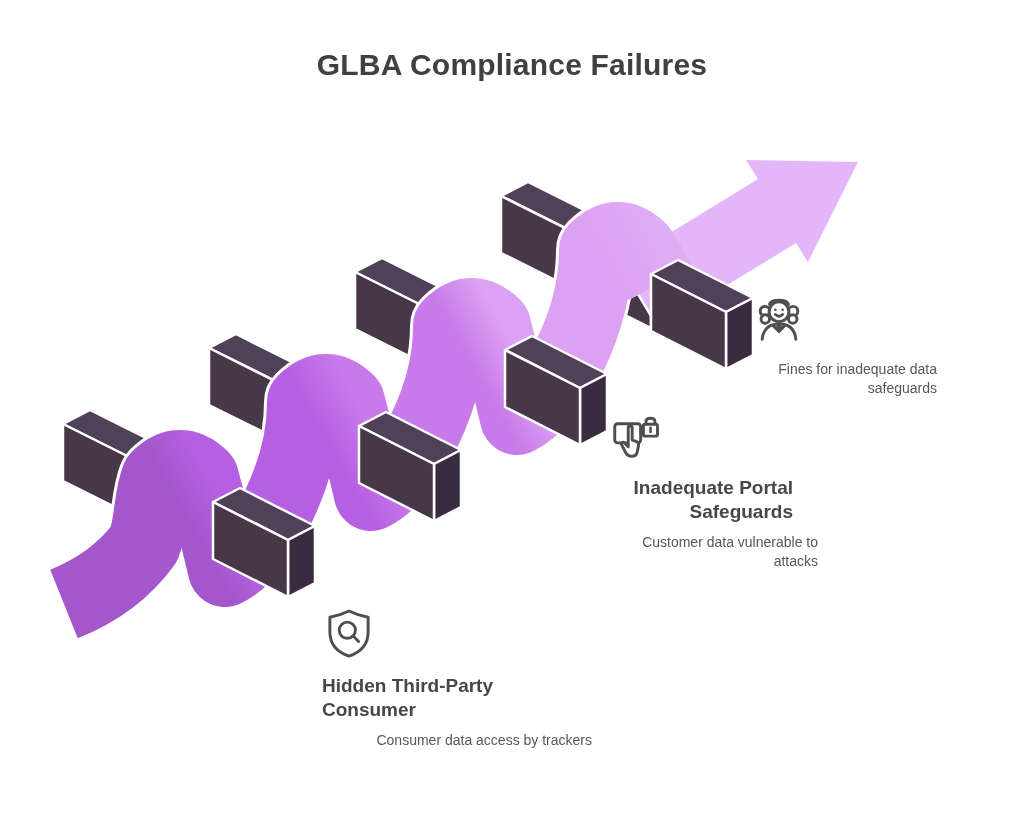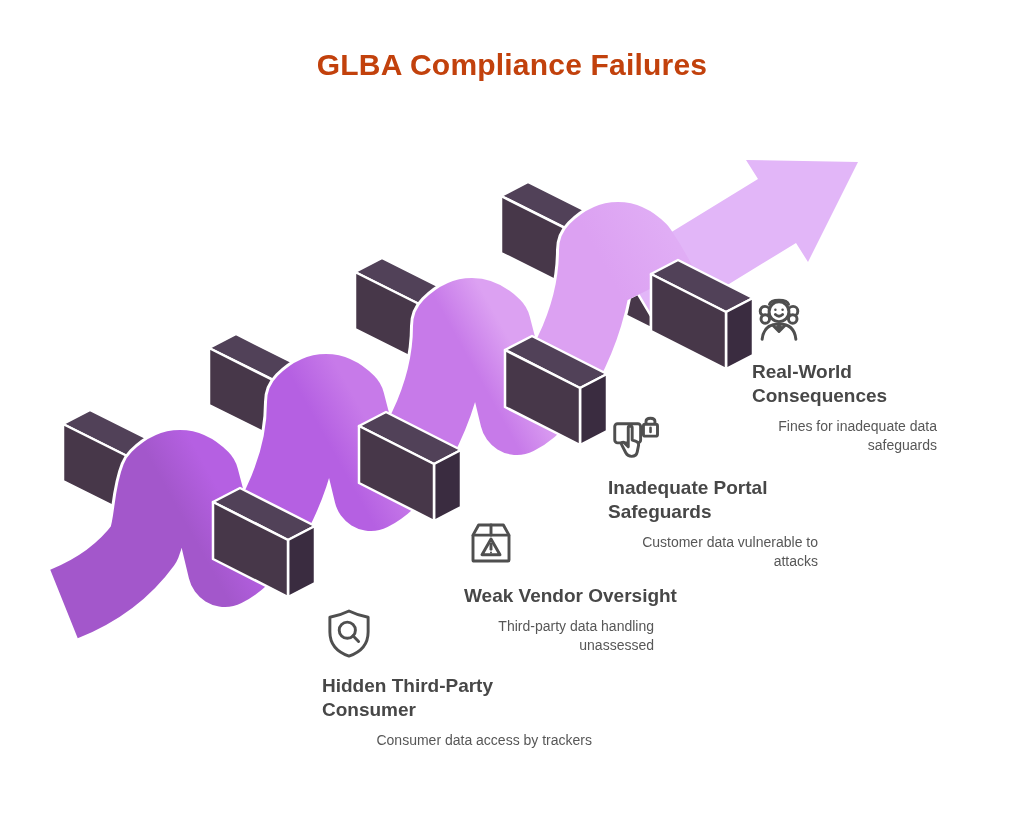--- a/index.html
+++ b/index.html
@@ -2,36 +2,36 @@
 <html><head>
 <meta charset="utf-8">
 <style>
   html,body{margin:0;padding:0;background:#ffffff;}
   #canvas{
     position:relative;width:1024px;height:828px;background:#ffffff;overflow:hidden;
     font-family:"Liberation Sans", sans-serif;
   }
   #page-title{
     position:absolute;left:0;top:48px;width:1024px;text-align:center;
-    font-size:30px;font-weight:700;color:#c2410c;letter-spacing:.2px;
+    font-size:30px;font-weight:700;color:#404040;letter-spacing:.2px;
   }
   #illustration{position:absolute;left:0;top:0;}
   .stage{position:absolute;}
   .stage .icon{display:block;margin-bottom:14px;}
   .stage h3{
     margin:0 0 9px 0;font-size:19px;line-height:1.26;font-weight:700;color:#474747;
   }
   .stage p{margin:0;font-size:14px;line-height:1.38;color:#575757;text-align:right;}
   #stage-1{left:322px;top:606px;width:270px;}
   #stage-1 h3{max-width:205px;}
   #stage-2{left:464px;top:516px;width:250px;}
   #stage-2 h3{max-width:250px;}
   #stage-2 p{max-width:190px;}
   #stage-3{left:608px;top:408px;width:230px;}
-  #stage-3 h3{max-width:185px;}
+  #stage-3 h3{max-width:185px;text-align:right;}
   #stage-3 p{max-width:210px;}
   #stage-4{left:752px;top:292px;width:200px;}
   #stage-4 h3{max-width:155px;}
   #stage-4 p{max-width:185px;}
   #logo{
     position:absolute;left:793px;top:724px;display:flex;align-items:center;
   }
   #logo .wordmark{
     font-size:47px;font-weight:700;color:#161240;letter-spacing:-1px;margin-left:4px;
     line-height:66px;
@@ -122,32 +122,20 @@
   <div class="stage" id="stage-1">
     <svg class="icon" width="54" height="54" viewBox="0 0 48 48" fill="none" stroke="#4f4f4f" stroke-width="2.6" stroke-linecap="round" stroke-linejoin="round">
       <path d="M 7,10 C 13,9 19,7 24,4.5 C 29,7 35,9 41,10 L 41,23 C 41,34 34,41 24,44.5 C 14,41 7,34 7,23 Z"></path>
       <circle cx="22.5" cy="21.5" r="7.2"></circle>
       <line x1="27.5" y1="26.5" x2="32.5" y2="31.5"></line>
     </svg>
     <h3>Hidden Third-Party Consumer</h3>
     <p>Consumer data access by trackers</p>
   </div>
 
-  <div class="stage" id="stage-2">
-    <svg class="icon" width="54" height="54" viewBox="0 0 48 48" fill="none" stroke="#4f4f4f" stroke-width="2.6" stroke-linecap="round" stroke-linejoin="round">
-      <path d="M 8,17 L 13,8 L 35,8 L 40,17"></path>
-      <line x1="24" y1="8" x2="24" y2="17"></line>
-      <rect x="8" y="17" width="32" height="23" rx="1"></rect>
-      <path d="M 24,20.5 L 32,34.5 L 16,34.5 Z"></path>
-      <line x1="24" y1="25" x2="24" y2="29.5"></line>
-      <circle cx="24" cy="32.4" r="0.9" fill="#4f4f4f" stroke="none"></circle>
-    </svg>
-    <h3>Weak Vendor Oversight</h3>
-    <p>Third-party data handling unassessed</p>
-  </div>
 
   <div class="stage" id="stage-3">
     <svg class="icon" width="54" height="54" viewBox="0 0 48 48" fill="none" stroke="#4f4f4f" stroke-width="2.6" stroke-linecap="round" stroke-linejoin="round">
       <rect x="6" y="14" width="23" height="17" rx="2.5"></rect>
       <path d="M 33.8,14.5 V 11.8 C 33.8,8.2 41.7,8.2 41.7,11.8 V 14.5" fill="#ffffff"></path>
       <rect x="31.5" y="14.5" width="12.5" height="10.5" rx="1.5" fill="#ffffff"></rect>
       <line x1="37.8" y1="17.6" x2="37.8" y2="21.4" stroke-width="2.3"></line>
       <path d="M 18,17.5 C 18,15.5 21.5,15.5 21.5,17.5 L 21.5,28.5 L 24.5,29.5 C 26,30 27.5,31 27.2,33 L 26,39 C 25.5,41.5 23.5,43 21,43 C 18.5,43 17,42 15.8,39.8 L 12.2,32.8 C 11.2,31 13.2,29.6 14.6,31 L 18,34.4 Z" fill="#ffffff"></path>
     </svg>
     <h3>Inadequate Portal Safeguards</h3>
@@ -162,18 +150,17 @@
       <circle cx="36.2" cy="24" r="3.8" fill="#ffffff"></circle>
       <circle cx="24" cy="17.5" r="8.8" fill="#ffffff"></circle>
       <path d="M 15.5,11 C 17,6 31,6 32.5,11"></path>
       <circle cx="20.8" cy="15.8" r="1.1" fill="#4f4f4f" stroke="none"></circle>
       <circle cx="27.2" cy="15.8" r="1.1" fill="#4f4f4f" stroke="none"></circle>
       <path d="M 20.8,20 Q 24,23 27.2,20"></path>
       <path d="M 9,42 C 10,32.5 16,28.5 24,28.5 C 32,28.5 38,32.5 39,42"></path>
       <path d="M 18.5,29.5 L 24,35 L 29.5,29.5"></path>
       <path d="M 24,29.8 L 25.8,31.6 L 24,33.4 L 22.2,31.6 Z"></path>
     </svg>
-    <h3>Real-World Consequences</h3>
     <p>Fines for inadequate data safeguards</p>
   </div>
 
 
 </div>
 
 </body></html>

